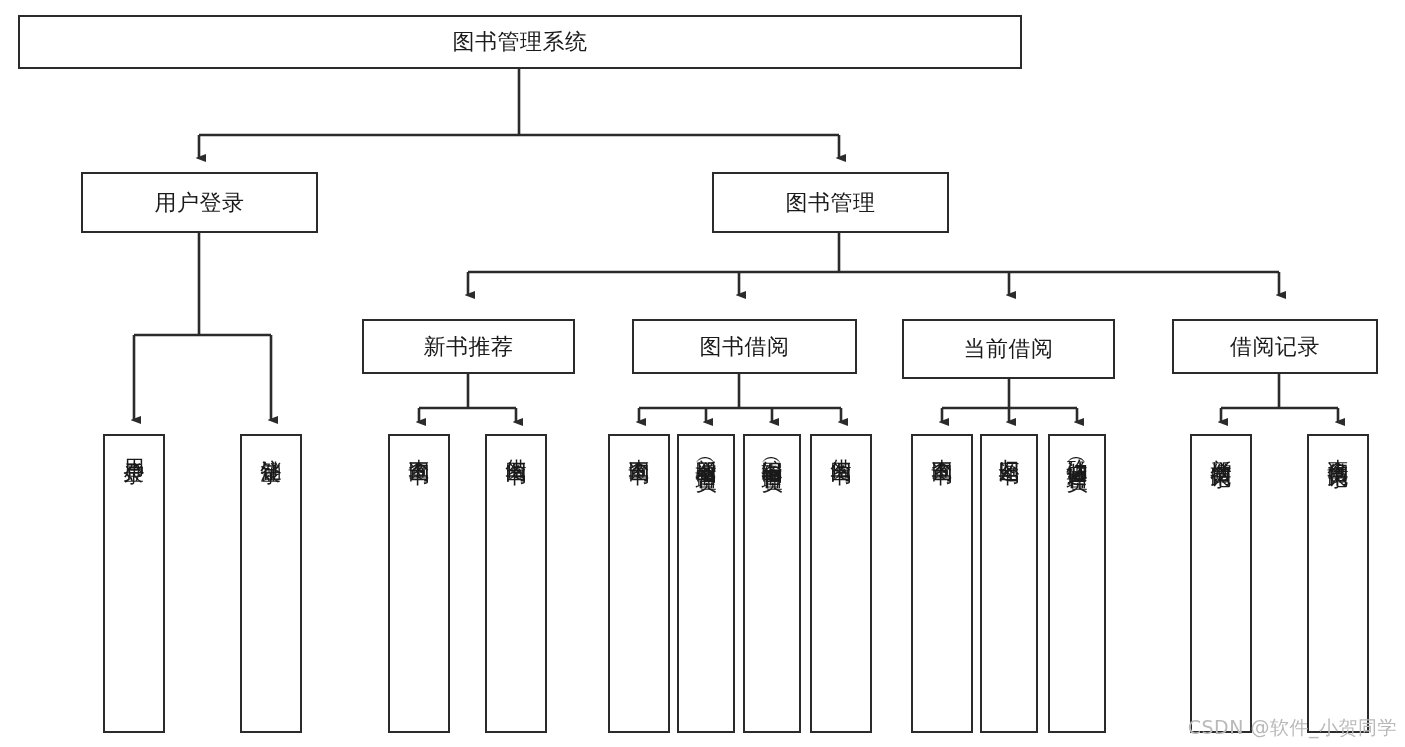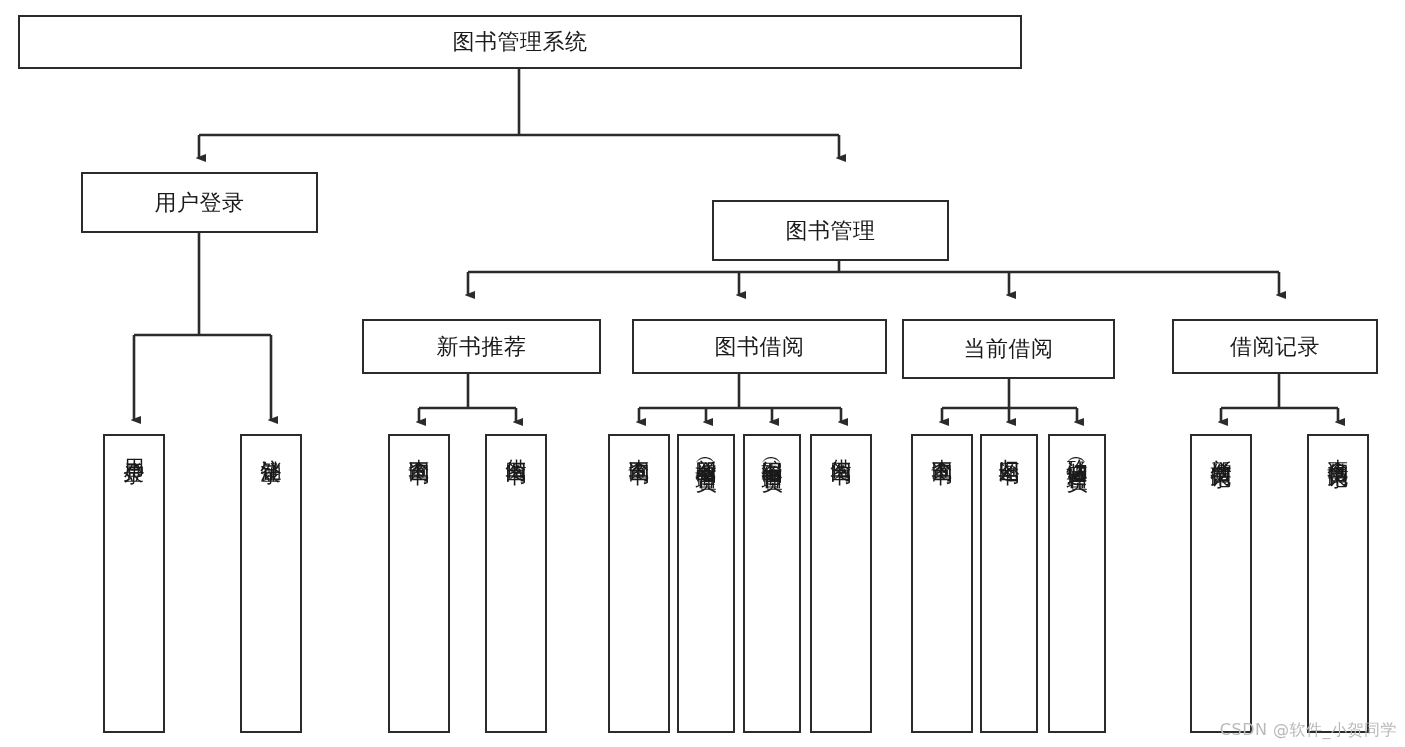--- a/index.html
+++ b/index.html
@@ -57,21 +57,21 @@
     text-orientation: upright;
     font-size: 21px;
     letter-spacing: 2px;
     line-height: 1.05;
     white-space: nowrap;
   }
   #watermark {
     position: absolute;
     right: 8px;
     bottom: 6px;
-    font-size: 16px;
+    font-size: 19px;
     color: #b9b9b9;
     font-family: "DejaVu Sans", "Liberation Sans", sans-serif;
     white-space: nowrap;
     letter-spacing: 0.5px;
     pointer-events: none;
   }
 </style>
 </head>
 <body>
 
@@ -128,29 +128,29 @@
   </svg>
 
   <div class="node horiz" style="left:18px; top:15px; width:1004px; height:54px;">
     <span class="node-label">图书管理系统</span>
   </div>
 
   <div class="node horiz" style="left:81px; top:172px; width:237px; height:61px;">
     <span class="node-label">用户登录</span>
   </div>
 
-  <div class="node horiz" style="left:712px; top:172px; width:237px; height:61px;margin-top:28px;">
+  <div class="node horiz" style="left:712px; top:172px; width:237px; height:61px;">
     <span class="node-label">图书管理</span>
   </div>
 
-  <div class="node horiz" style="left:362px; top:319px; width:239px; height:55px;">
+  <div class="node horiz" style="left:362px; top:319px; width:213px; height:55px;">
     <span class="node-label">新书推荐</span>
   </div>
 
-  <div class="node horiz" style="left:632px; top:319px; width:255px; height:55px;">
+  <div class="node horiz" style="left:632px; top:319px; width:225px; height:55px;">
     <span class="node-label">图书借阅</span>
   </div>
 
   <div class="node horiz" style="left:902px; top:319px; width:213px; height:60px;">
     <span class="node-label">当前借阅</span>
   </div>
 
   <div class="node horiz" style="left:1172px; top:319px; width:206px; height:55px;">
     <span class="node-label">借阅记录</span>
   </div>

